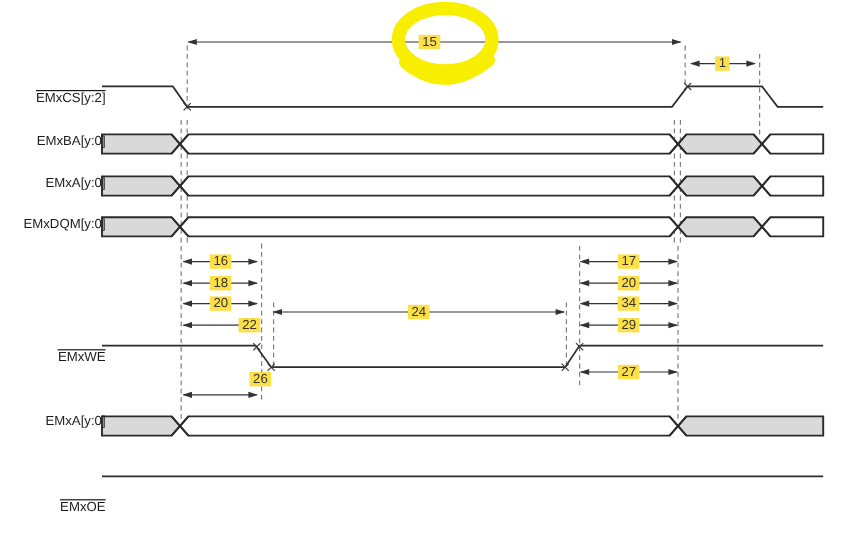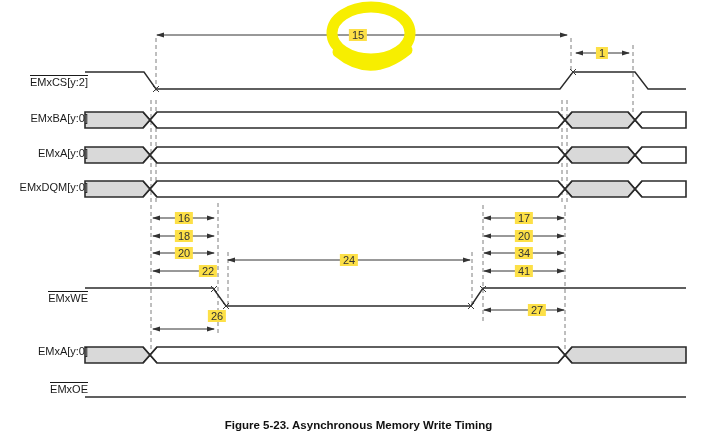--- a/index.html
+++ b/index.html
@@ -190,30 +190,29 @@
       <path class="hl" d="M338,52 Q371,79 407,50" stroke-width="11" fill="none" stroke="#f7ee00"></path>
     </g>
   </svg>
 
   <div class="sig-label" style="top:75px"><span class="ov">EMxCS[y:2]</span></div>
   <div class="sig-label" style="top:112px"><span>EMxBA[y:0]</span></div>
   <div class="sig-label" style="top:147px"><span>EMxA[y:0]</span></div>
   <div class="sig-label" style="top:181px"><span>EMxDQM[y:0]</span></div>
   <div class="sig-label" style="top:291px"><span class="ov">EMxWE</span></div>
   <div class="sig-label" style="top:345px"><span>EMxA[y:0]</span></div>
-  <div class="sig-label" style="top:382px"><span class="ov">EMxOE</span></div>
-
-  <div class="caption">Figure 5-23. Asynchronous Memory Write Timing</div>
+  <div class="sig-label" style="top:416px"><span class="ov">EMxOE</span></div>
+
 
 <div class="dim-label" style="left: 358px; top: 35px;">15</div>
     <div class="dim-label" style="left: 602px; top: 53px;">1</div>
     <div class="dim-label" style="left: 184px; top: 218px;">16</div>
     <div class="dim-label" style="left: 184px; top: 236px;">18</div>
     <div class="dim-label" style="left: 184px; top: 253px;">20</div>
     <div class="dim-label" style="left: 184px; top: 271px; margin-left: 24px;">22</div>
     <div class="dim-label" style="left: 524px; top: 218px;">17</div>
     <div class="dim-label" style="left: 524px; top: 236px;">20</div>
     <div class="dim-label" style="left: 524px; top: 253px;">34</div>
-    <div class="dim-label" style="left: 524px; top: 271px;">41</div>
+    <div class="dim-label" style="left: 524px; top: 271px;">29</div>
     <div class="dim-label" style="left: 349px; top: 260px;">24</div>
     <div class="dim-label" style="left: 184px; top: 316px; margin-left: 33px;">26</div>
-    <div class="dim-label" style="left: 524px; top: 310px; margin-left: 13px;">27</div>
+    <div class="dim-label" style="left: 524px; top: 310px;">27</div>
   </div>
 
 </body></html>

